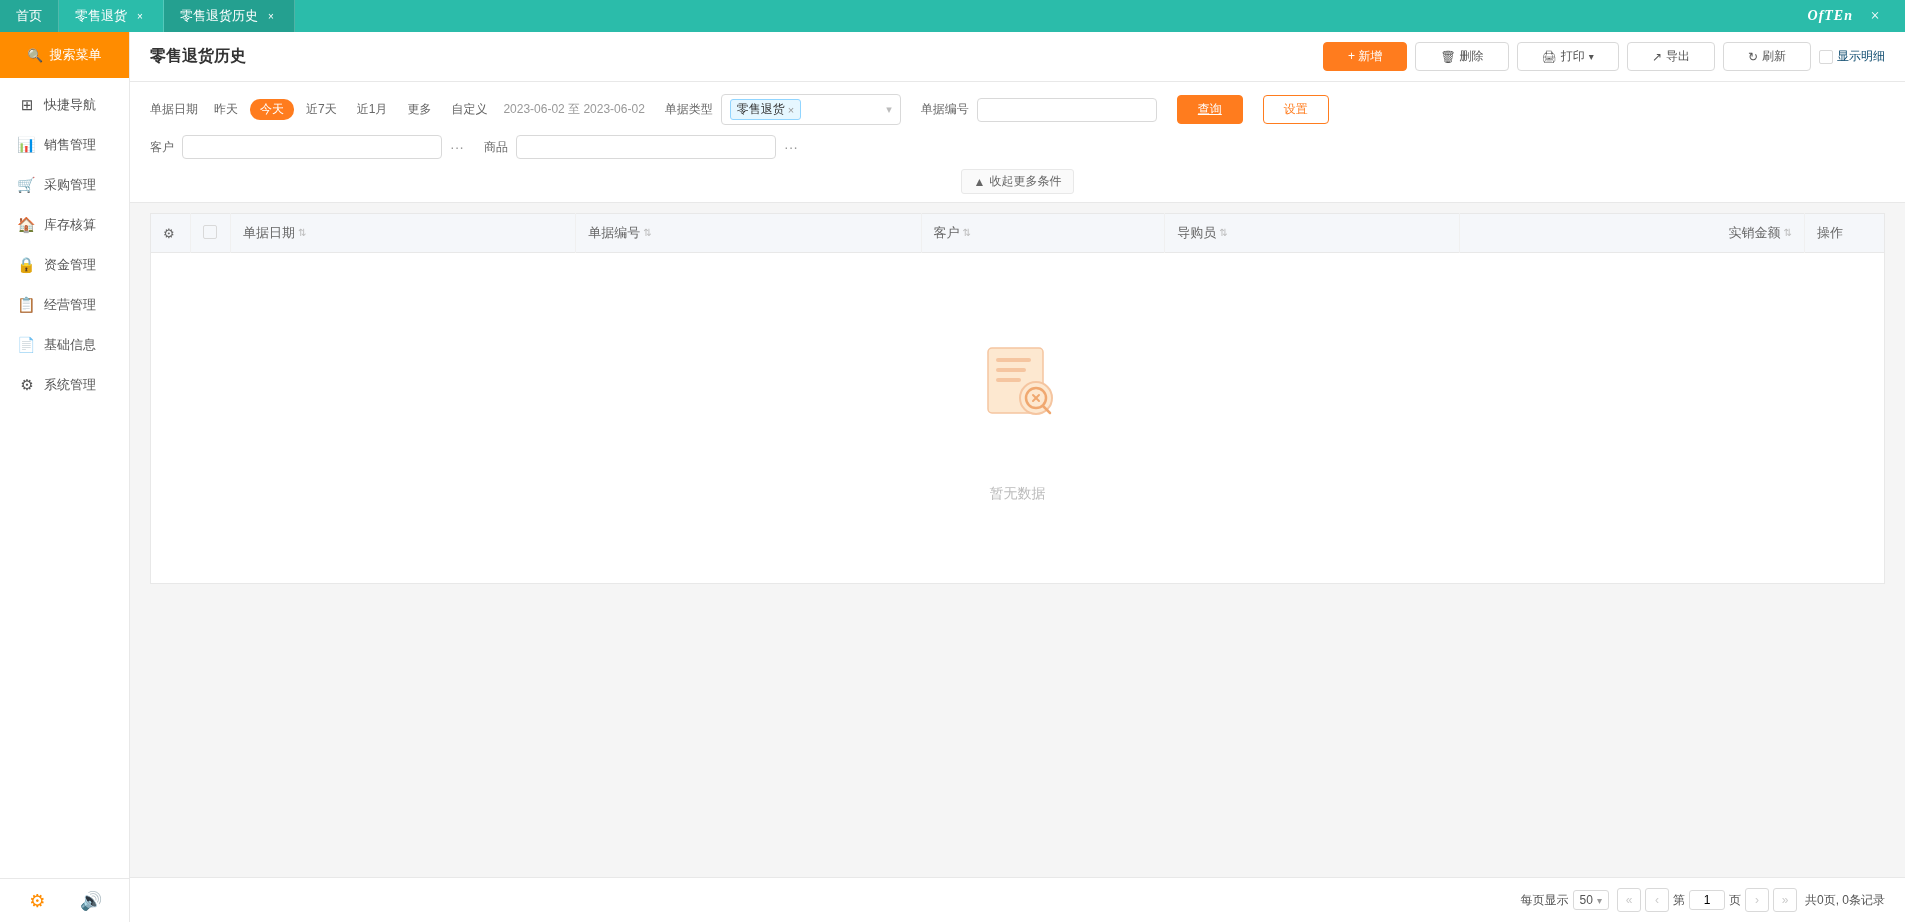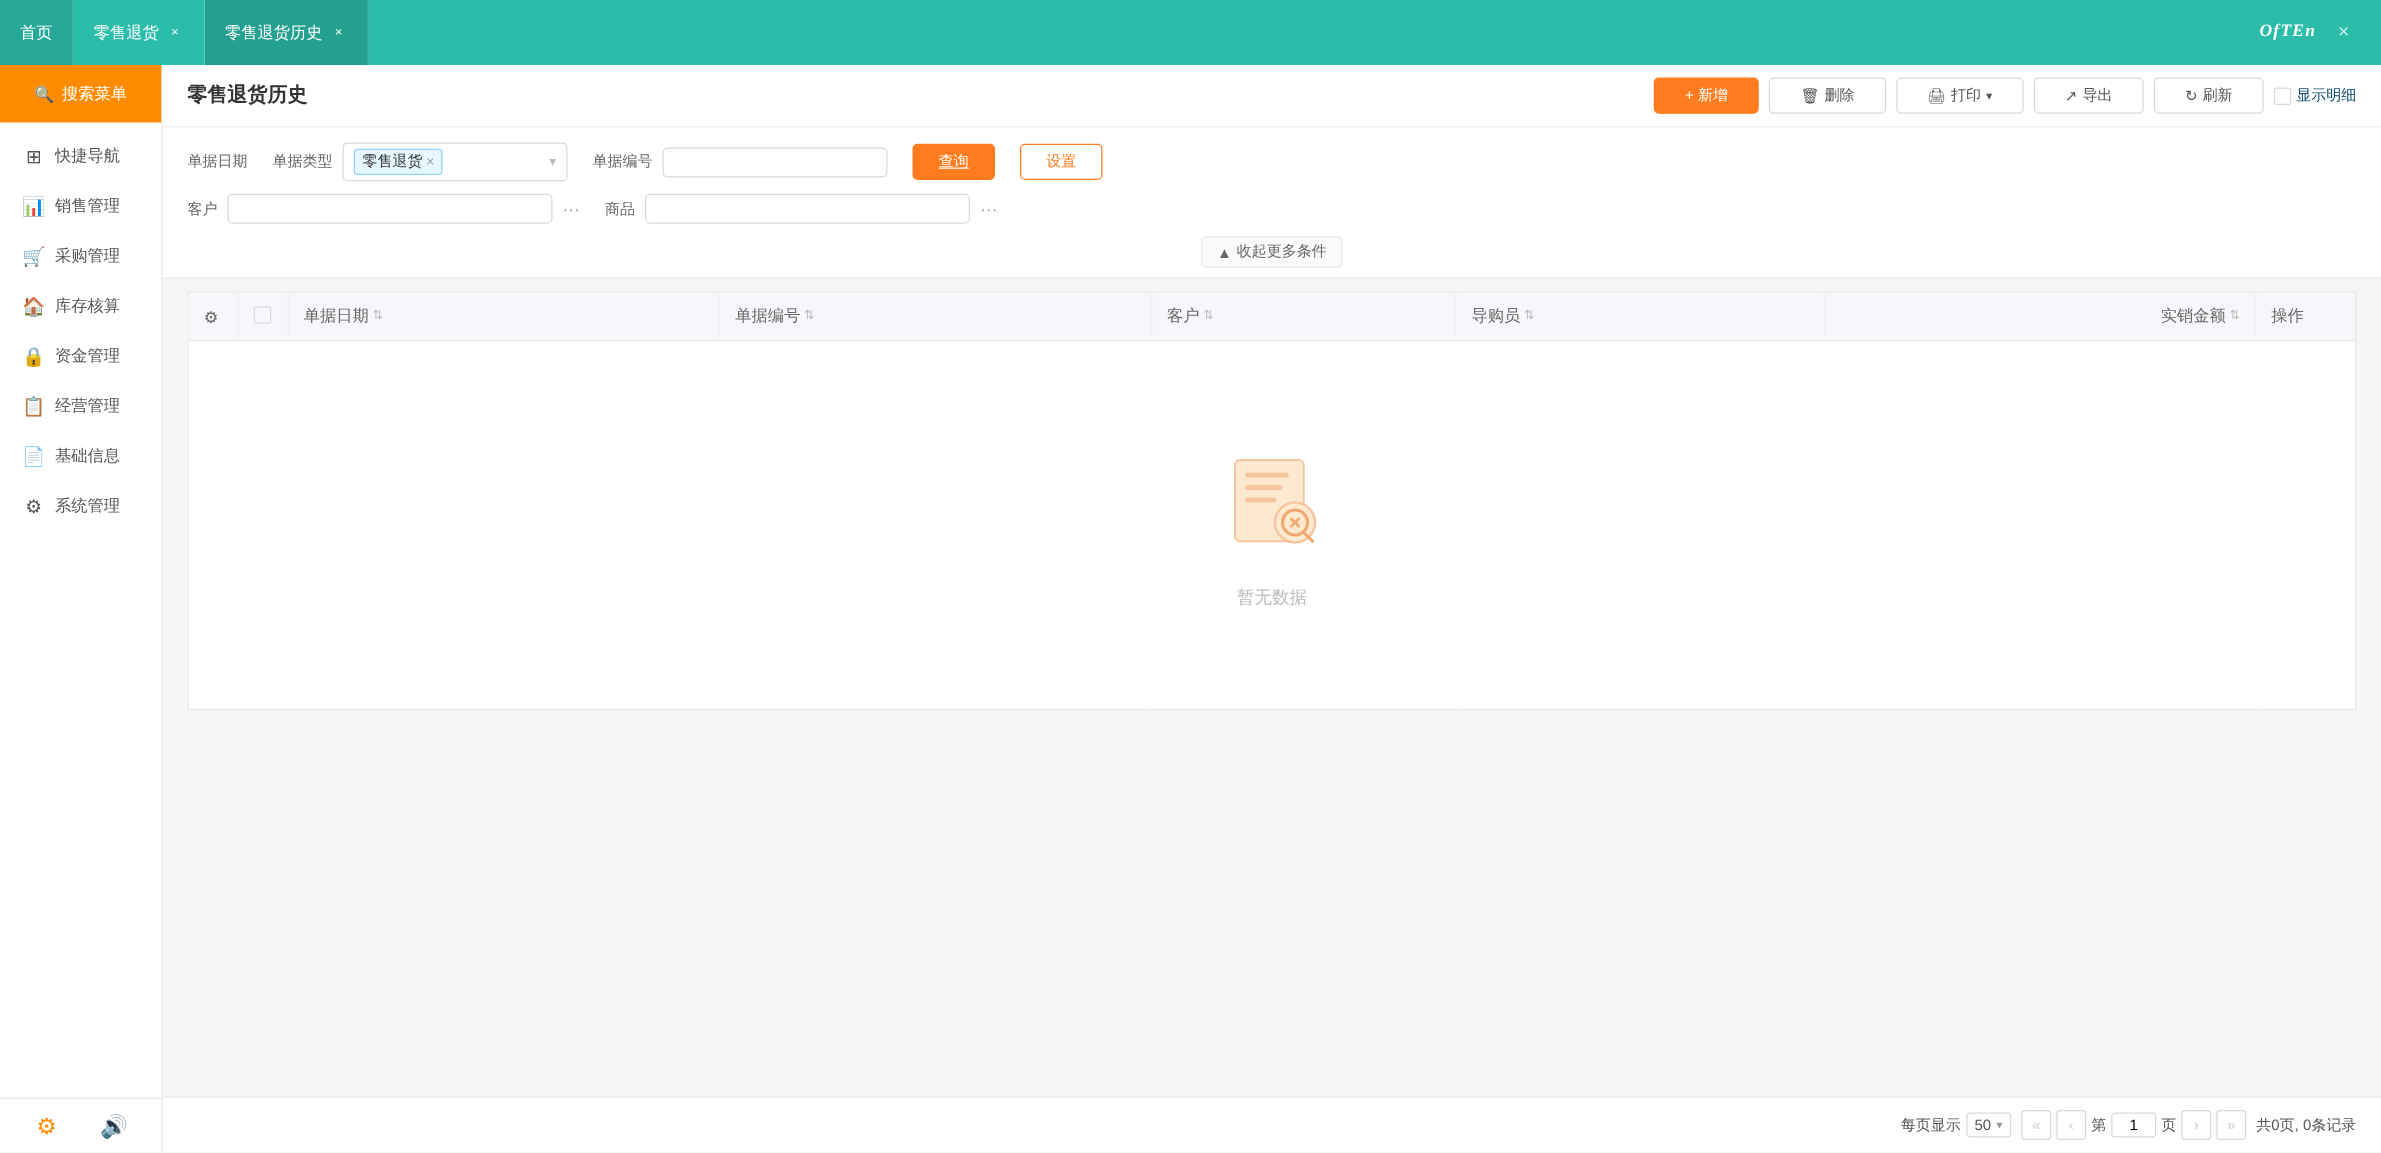--- a/index.html
+++ b/index.html
@@ -1,20 +1,20 @@
 <!DOCTYPE html>
 <html><head>
   <meta charset="utf-8">
   <style>
     * { box-sizing: border-box; margin: 0; padding: 0; }
     body { font-family: 'Microsoft YaHei', sans-serif; font-size: 13px; background: #f5f5f5; color: #333; height: 922px; overflow: hidden; display: flex; flex-direction: column; }
 
     
     .topbar {
-      height: 52px;
+      height: 32px;
       background: linear-gradient(90deg, #2bbcaa 0%, #2bbcaa 100%);
       display: flex;
       align-items: center;
       flex-shrink: 0;
     }
     .topbar-tabs {
       display: flex;
       align-items: stretch;
       height: 100%;
       flex: 1;
@@ -345,20 +345,21 @@
     .th-actions { width: 80px; text-align: center; }
 
     
     .empty-state {
       display: flex;
       flex-direction: column;
       align-items: center;
       justify-content: center;
       padding: 80px 0;
       background: #fff;
+      gap: 36px;
     }
     .empty-icon {
       width: 100px;
       height: 100px;
       margin-bottom: 16px;
     }
     .empty-text {
       font-size: 14px;
       color: #bbb;
     }
@@ -522,20 +523,29 @@
           <span>显示明细</span>
         </div>
       </div>
     </div>
 
     <div class="filter-area">
       <div class="filter-row">
 
         <div class="filter-item">
           <span class="filter-label">单据日期</span>
+          <div class="filter-date-group">
+            <span class="date-btn">昨天</span>
+            <span class="date-btn active">今天</span>
+            <span class="date-btn">近7天</span>
+            <span class="date-btn">近1月</span>
+            <span class="date-btn">更多</span>
+            <span class="date-btn">自定义</span>
+            <span class="date-range">2023-06-02 至 2023-06-02</span>
+          </div>
         </div>
 
         <div class="filter-item">
           <span class="filter-label">单据类型</span>
           <div class="filter-select">
             <div class="filter-select-inner">
               <div class="tag-item">
                 <span>零售退货</span>
                 <span class="tag-close">×</span>
               </div>

